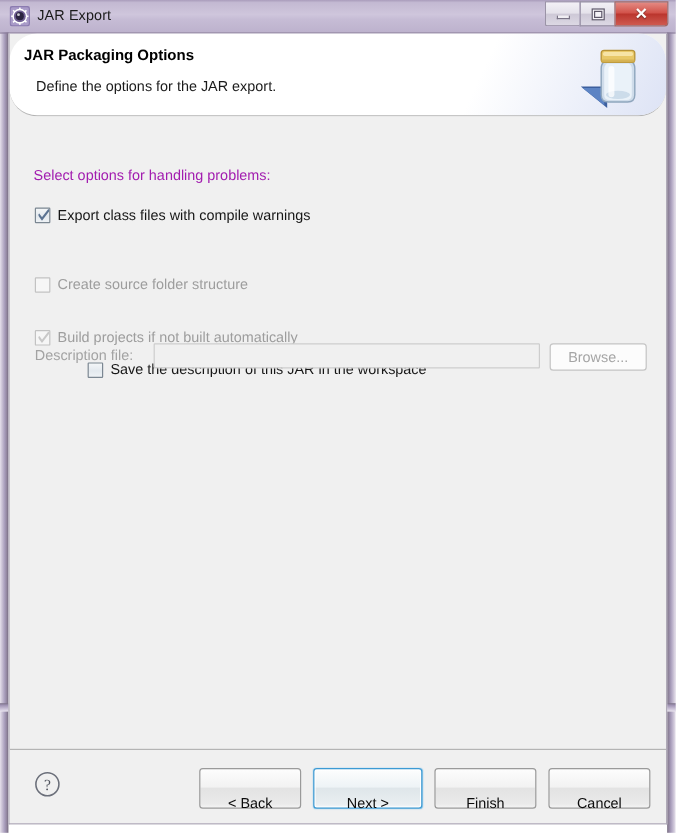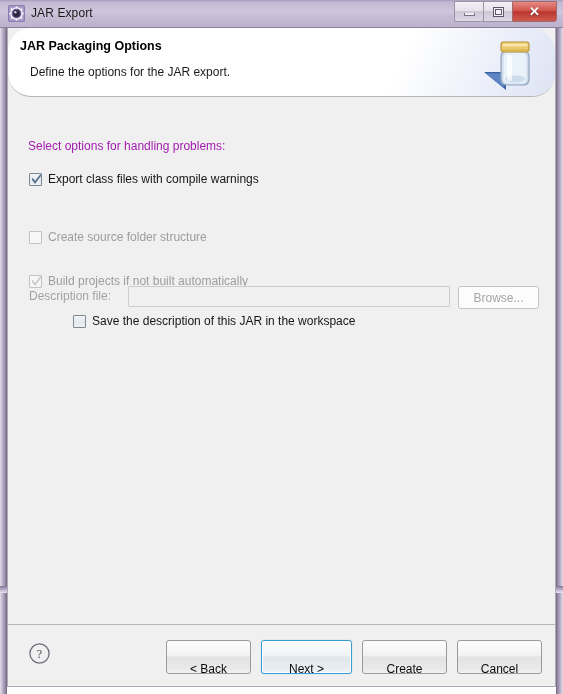--- a/index.html
+++ b/index.html
@@ -418,21 +418,21 @@
 
       <div class="check-row" style="top:175px;">
         <span class="cbox disabled">
           <svg class="tick" viewBox="0 0 9 11">
             <path d="M0.6 5.2 L3.0 8.4 L8.4 1.4" stroke="#c8c8c8" stroke-width="1.7" fill="none" stroke-linecap="square"></path>
           </svg>
         </span>
         <span class="check-label disabled">Build projects if not built automatically</span>
       </div>
 
-      <div class="check-row" style="top:215px;padding-left:44px;">
+      <div class="check-row" style="top:202px;padding-left:44px;">
         <span class="cbox"></span>
         <span class="check-label">Save the description of this JAR in the workspace</span>
       </div>
 
       <div class="desc-row">
         <span class="desc-label">Description file:</span>
         <input class="desc-input" type="text" disabled="" placeholder="" style="">
         <button class="browse-btn" disabled="">Browse...</button>
       </div>
     </div>
@@ -441,19 +441,19 @@
       <span class="help-btn">
         <svg width="23" height="23" viewBox="0 0 23 23">
           <circle cx="11.5" cy="11.5" r="9.6" fill="#f0f0f0" stroke="#6b6f7a" stroke-width="1.3"></circle>
           <text x="11.5" y="16.2" text-anchor="middle" font-family="Liberation Serif, serif" font-size="13" fill="#4e525c">?</text>
         </svg>
       </span>
 
       <div class="btn-row">
         <button class="dlg-btn">&lt; Back</button>
         <button class="dlg-btn default">Next &gt;</button>
-        <button class="dlg-btn">Create</button>
+        <button class="dlg-btn">Finish</button>
         <button class="dlg-btn">Cancel</button>
       </div>
     </div>
 
   </div>
 </div>
 
 </body></html>

